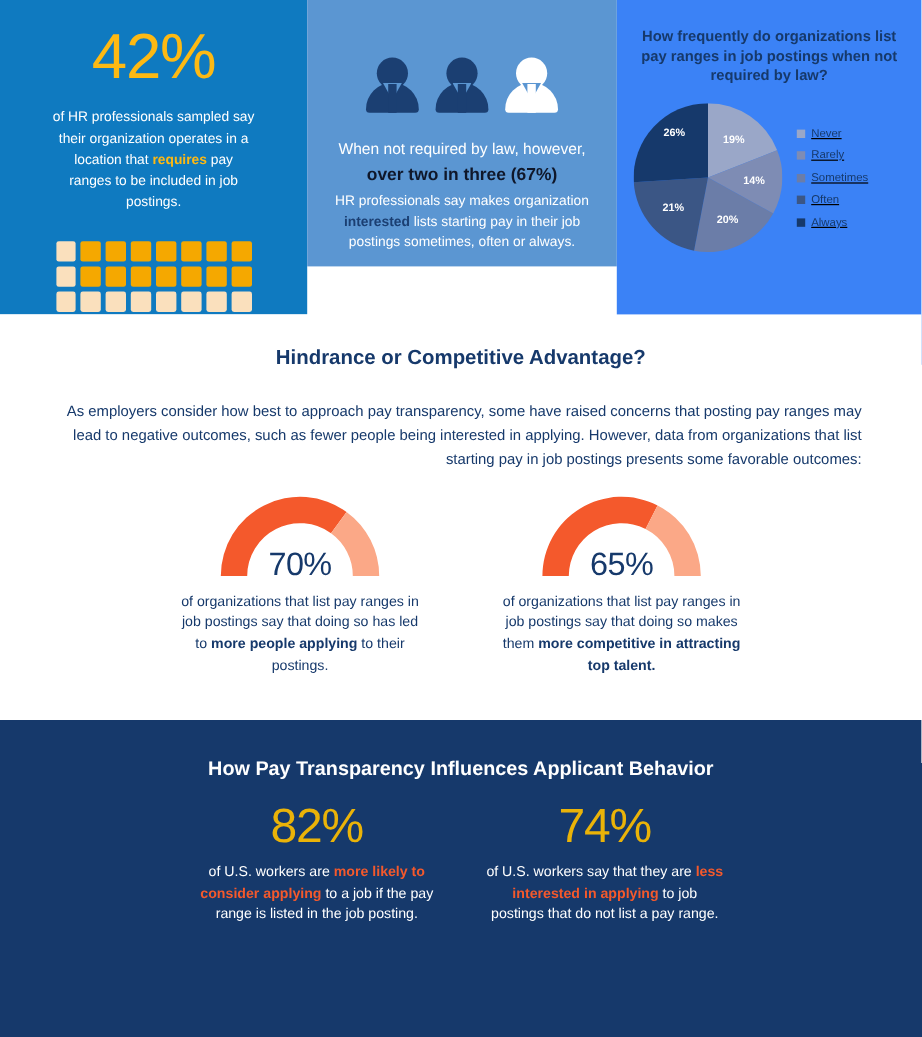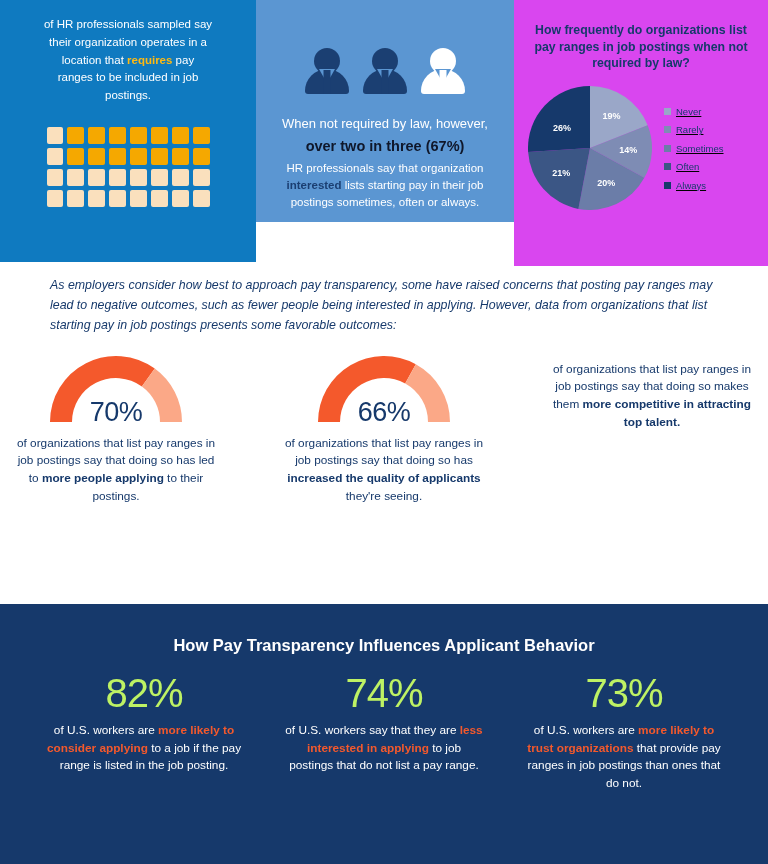--- a/index.html
+++ b/index.html
@@ -10,21 +10,21 @@
     width:768px; height:864px;
     overflow:hidden;
     position:relative;
   }
 
   
   .top-band { display:flex; width:768px; height:262px; }
 
   .panel-left   { width:256px; height:262px; background:#0f7ac0; position:relative; }
   .panel-mid    { width:258px; height:222px; background:#5b96d2; position:relative; }
-  .panel-right  { width:254px; height:304px; background:#d946ef; position:relative; }
+  .panel-right  { width:254px; height:304px; background:#3b82f6; position:relative; }
 
   
   .big-42 {
     text-align:center; color:#fdb913;
     font-size:53px; font-weight:400; letter-spacing:-1px;
     padding-top:21px; line-height:1;
   }
   .left-copy {
     margin-top:16px; text-align:center; color:#ffffff;
     font-size:11.5px; line-height:1.55; padding:0 43px;
@@ -95,22 +95,22 @@
   .legend-sw { width:7px; height:7px; margin-right:5px; }
   .legend-txt { font-size:9.5px; color:#16396b; }
 
   
   .mid-band { width:768px; height:338px; background:#ffffff; position:relative; }
   .mid-title {
     text-align:center; color:#16396b; font-weight:bold;
     font-size:17px; padding-top:26px;
   }
   .mid-para {
-    text-align:left; color:#16396b; font-size:12.4px;
-    line-height:1.6; padding:10px 36px 0; max-width:740px; margin:4px auto;font-style:italic;
+    text-align:right; color:#16396b; font-size:12.4px;
+    line-height:1.6; padding:10px 36px 0; max-width:740px; margin:16px auto;
   }
   .gauges { display:flex; justify-content:center; gap:68px; margin-top:16px; }
   .gauge-col { width:200px; text-align:center; }
   .gauge {
     position:relative; width:140px; height:74px; margin:0 auto;
   }
   .gauge svg { display:block; }
   .gauge-val {
     position:absolute; left:50%; bottom:-2px; transform:translateX(-50%);
     color:#16396b; font-size:27px; font-weight:400; letter-spacing:-0.5px;
@@ -122,33 +122,34 @@
 
   
   .bot-band { width:768px; height:264px; background:#16396b; position:relative; }
   .bot-title {
     text-align:center; color:#ffffff; font-weight:bold;
     font-size:16.5px; padding-top:32px;
   }
   .stats { display:flex; justify-content:center; gap:40px; margin-top:18px; }
   .stat-col { width:200px; text-align:center; }
   .stat-num {
-    color:#bef264; font-size:40px; font-weight:400; line-height:1; letter-spacing:-1px;
+    color:#eab308; font-size:40px; font-weight:400; line-height:1; letter-spacing:-1px;
   }
   .stat-copy {
     margin-top:9px; color:#ffffff; font-size:11.8px; line-height:1.5;
   }
   .stat-copy .hl { color:#f4592c; font-weight:bold; }
 </style>
 </head>
 <body>
 
 <div class="top-band">
 
   <div class="panel-left">
+    <div class="big-42">42%</div>
     <div class="left-copy">
       <span>of HR professionals sampled say their organization operates in a location that </span><span class="hl">requires</span><span> pay ranges to be included in job postings.</span>
     </div>
     <div class="dot-grid" id="dotGrid">
         <div class="dot off"></div>
         <div class="dot on"></div>
         <div class="dot on"></div>
         <div class="dot on"></div>
         <div class="dot on"></div>
         <div class="dot on"></div>
@@ -198,40 +199,40 @@
       <div class="person p-white">
         <div class="head"></div>
         <div class="body"></div>
         <div class="collar"></div>
         <div class="tie"></div>
       </div>
     </div>
     <div class="mid-copy">
       <span class="line1">When not required by law, however,</span>
       <span class="line2">over two in three (67%)</span>
-      <span class="rest"><span>HR professionals say that organization </span><span class="b">interested</span><span> lists starting pay in their job postings sometimes, often or always.</span></span>
+      <span class="rest"><span>HR professionals say makes organization </span><span class="b">interested</span><span> lists starting pay in their job postings sometimes, often or always.</span></span>
     </div>
   </div>
 
   <div class="panel-right">
     <div class="right-title">How frequently do organizations list pay ranges in job postings when not required by law?</div>
     <div class="pie-wrap">
       <div class="pie" id="pieHolder">
           <svg width="124" height="124" viewBox="0 0 124 124">
             <path d="M 62 62 L 62.00000000000001 0 A 62 62 0 0 1 119.64614212507159 39.17627773354997 Z" fill="#9aa7c8"></path>
             <path d="M 62 62 L 119.64614212507159 39.17627773354997 A 62 62 0 0 1 116.33101416271953 91.86872779430635 Z" fill="#7e8cb4"></path>
             <path d="M 62 62 L 116.33101416271953 91.86872779430635 A 62 62 0 0 1 50.38235849568506 122.9018095451787 Z" fill="#6b7da8"></path>
             <path d="M 62 62 L 50.38235849568506 122.9018095451787 A 62 62 0 0 1 0.12234283744716379 65.89301221081745 Z" fill="#3b5685"></path>
             <path d="M 62 62 L 0.12234283744716379 65.89301221081745 A 62 62 0 0 1 61.999999999999986 0 Z" fill="#16396b"></path>
           </svg>
           <div class="pie-lbl" style="left: 83.6065px; top: 30.207px;">19%</div>
           <div class="pie-lbl" style="left: 100.364px; top: 64.4137px;">14%</div>
           <div class="pie-lbl" style="left: 78.367px; top: 96.7816px;">20%</div>
           <div class="pie-lbl" style="left: 33.1657px; top: 87.4208px;">21%</div>
-          <div class="pie-lbl" style="left: 33.9784px; top: 42px;">26%</div>
+          <div class="pie-lbl" style="left: 33.9784px; top: 24px;">26%</div>
         </div>
       <div class="legend" id="pieLegend">
           <div class="legend-row">
             <span class="legend-sw" style="background: rgb(154, 167, 200);"></span>
             <span class="legend-txt">Never</span>
           </div>
           <div class="legend-row">
             <span class="legend-sw" style="background: rgb(126, 140, 180);"></span>
             <span class="legend-txt">Rarely</span>
           </div>
@@ -246,57 +247,51 @@
           <div class="legend-row">
             <span class="legend-sw" style="background: rgb(22, 57, 107);"></span>
             <span class="legend-txt">Always</span>
           </div>
         </div>
     </div>
   </div>
 </div>
 
 <div class="mid-band">
+  <div class="mid-title">Hindrance or Competitive Advantage?</div>
   <div class="mid-para">As employers consider how best to approach pay transparency, some have raised concerns that posting pay ranges may lead to negative outcomes, such as fewer people being interested in applying. However, data from organizations that list starting pay in job postings presents some favorable outcomes:</div>
   <div class="gauges" id="gauges">
       <div class="gauge-col">
         <div class="gauge">
           <svg width="140" height="74" viewBox="0 0 140 74">
             <path d="M 4 70.00000000000001 A 66 66 0 0 1 108.79382665130322 16.604878371253463 L 95.86255110086881 34.40325224750231 A 44 44 0 0 0 26 70 Z" fill="#f4592c"></path>
             <path d="M 108.79382665130322 16.604878371253463 A 66 66 0 0 1 136 69.99999999999999 L 114 69.99999999999999 A 44 44 0 0 0 95.86255110086881 34.40325224750231 Z" fill="#fba887"></path>
           </svg>
           <div class="gauge-val">70%</div>
         </div>
         <div class="gauge-copy"><span>of organizations that list pay ranges in job postings say that doing so has led to </span><span class="b">more people applying</span><span> to their postings.</span></div>
       </div>
       <div class="gauge-col">
         <div class="gauge">
           <svg width="140" height="74" viewBox="0 0 140 74">
-            <path d="M 4 70.00000000000001 A 66 66 0 0 1 101.79574249071318 12.163759117104988 L 91.19716166047546 31.44250607806999 A 44 44 0 0 0 26 70 Z" fill="#f4592c"></path>
-            <path d="M 101.79574249071318 12.163759117104988 A 66 66 0 0 1 136 69.99999999999999 L 114 69.99999999999999 A 44 44 0 0 0 91.19716166047546 31.44250607806999 Z" fill="#fba887"></path>
+            <path d="M 4 70.00000000000001 A 66 66 0 0 1 99.96337298281009 11.193569403567722 L 89.97558198854006 30.795712935711812 A 44 44 0 0 0 26 70 Z" fill="#f4592c"></path>
+            <path d="M 99.96337298281009 11.193569403567722 A 66 66 0 0 1 136 69.99999999999999 L 114 69.99999999999999 A 44 44 0 0 0 89.97558198854006 30.795712935711812 Z" fill="#fba887"></path>
           </svg>
-          <div class="gauge-val">66%</div>
-        </div>
-        <div class="gauge-copy"><span>of organizations that list pay ranges in job postings say that doing so has </span><span class="b">increased the quality of applicants</span><span> they're seeing.</span></div>
-      </div>
-      <div class="gauge-col">
+          <div class="gauge-val">65%</div>
+        </div>
         <div class="gauge-copy"><span>of organizations that list pay ranges in job postings say that doing so makes them </span><span class="b">more competitive in attracting top talent.</span><span></span></div>
       </div>
     </div>
 </div>
 
 <div class="bot-band">
   <div class="bot-title">How Pay Transparency Influences Applicant Behavior</div>
   <div class="stats" id="stats">
       <div class="stat-col">
         <div class="stat-num">82%</div>
         <div class="stat-copy"><span>of U.S. workers are </span><span class="hl">more likely to consider applying</span><span> to a job if the pay range is listed in the job posting.</span></div>
       </div>
       <div class="stat-col">
         <div class="stat-num">74%</div>
         <div class="stat-copy"><span>of U.S. workers say that they are </span><span class="hl">less interested in applying</span><span> to job postings that do not list a pay range.</span></div>
       </div>
-      <div class="stat-col">
-        <div class="stat-num">73%</div>
-        <div class="stat-copy"><span>of U.S. workers are </span><span class="hl">more likely to trust organizations</span><span> that provide pay ranges in job postings than ones that do not.</span></div>
-      </div>
     </div>
 </div>
 
 </body></html>

